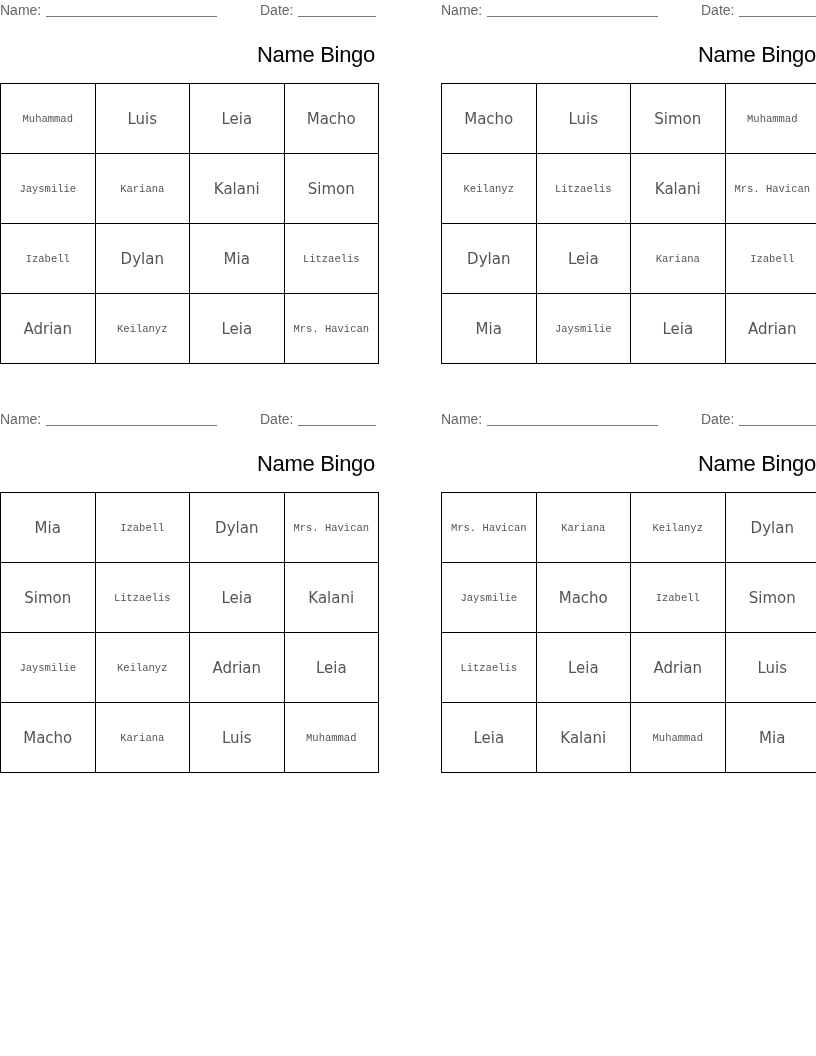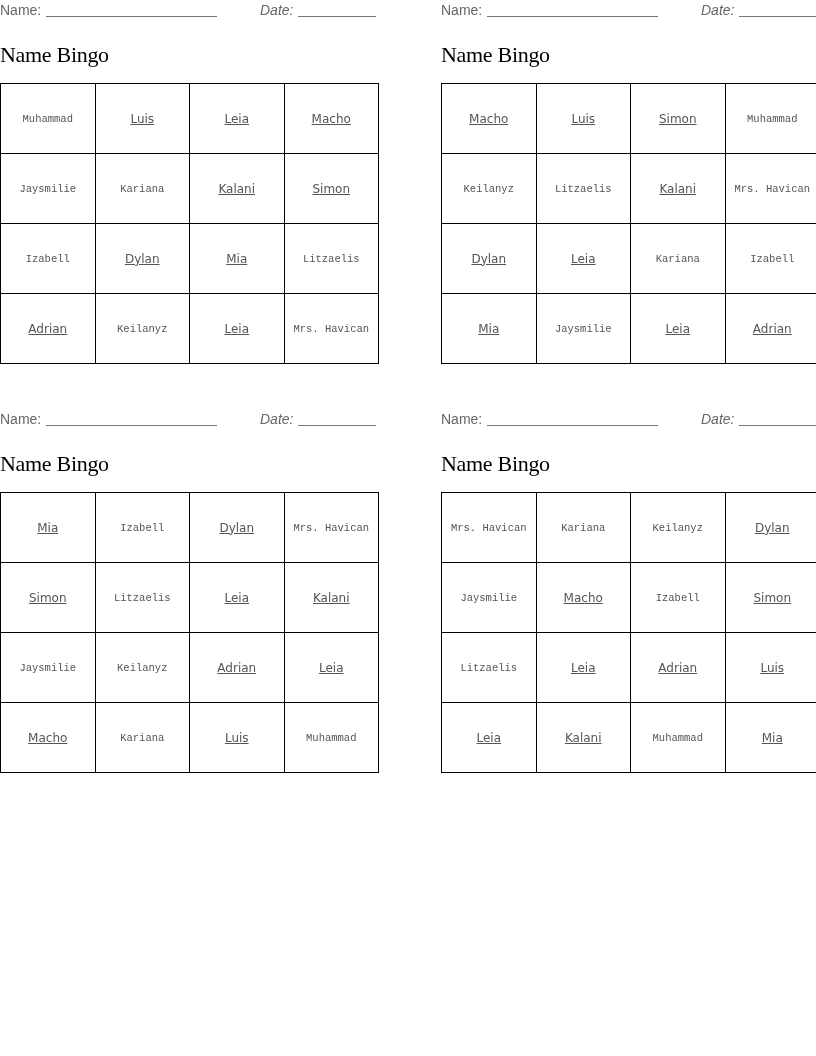--- a/index.html
+++ b/index.html
@@ -1,26 +1,26 @@
 <!DOCTYPE html>
 <html><head>
 <meta charset="utf-8">
 <style>
   html, body { margin:0; padding:0; background:#ffffff; }
   body { width:816px; height:1056px; position:relative; overflow:hidden; font-family:"Liberation Sans", sans-serif; }
   .card { position:absolute; width:375px; }
   .header { position:absolute; top:2px; left:0; width:380px; height:18px; font-family:"Liberation Sans", sans-serif; font-size:14px; color:#666; white-space:nowrap;padding-left:32px; }
   .header .name-lbl { position:absolute; left:0; top:0; }
   .header .name-line { position:absolute; left:46px; top:14px; width:171px; border-bottom:1px solid #777; }
-  .header .date-lbl { position:absolute; left:260px; top:0;font-style:italic; }
+  .header .date-lbl { position:absolute; left:260px; top:0; }
   .header .date-line { position:absolute; left:298px; top:14px; width:78px; border-bottom:1px solid #777; }
-  .title { position:absolute; top:42px; left:0; width:375px; text-align:left; font-family:Liberation Serif, serif; font-size:22px; color:#000; letter-spacing:-0.3px; }
+  .title { position:absolute; top:42px; left:0; width:375px; text-align:right; font-family:Liberation Sans, sans-serif; font-size:22px; color:#000; letter-spacing:-0.3px; }
   .grid { position:absolute; top:83px; left:0; width:374px; height:280px; border-collapse:collapse; table-layout:fixed; }
   .grid td { border:1px solid #000; width:93.5px; height:69px; text-align:center; vertical-align:middle; padding:0; color:#555; font-family:"DejaVu Sans", sans-serif; }
-  .grid td.lg { font-size:12px;text-decoration:underline; }
+  .grid td.lg { font-size:15px; }
   .grid td.sm { font-size:10.5px;font-family:Liberation Mono, monospace; }
 </style>
 </head>
 <body>
 
 <div id="cards">
     <div class="card" style="left: 0px; top: 0px; height: 370px;">
     <div class="header">
       <span class="name-lbl">Name:</span>
       <span class="name-line"></span>

